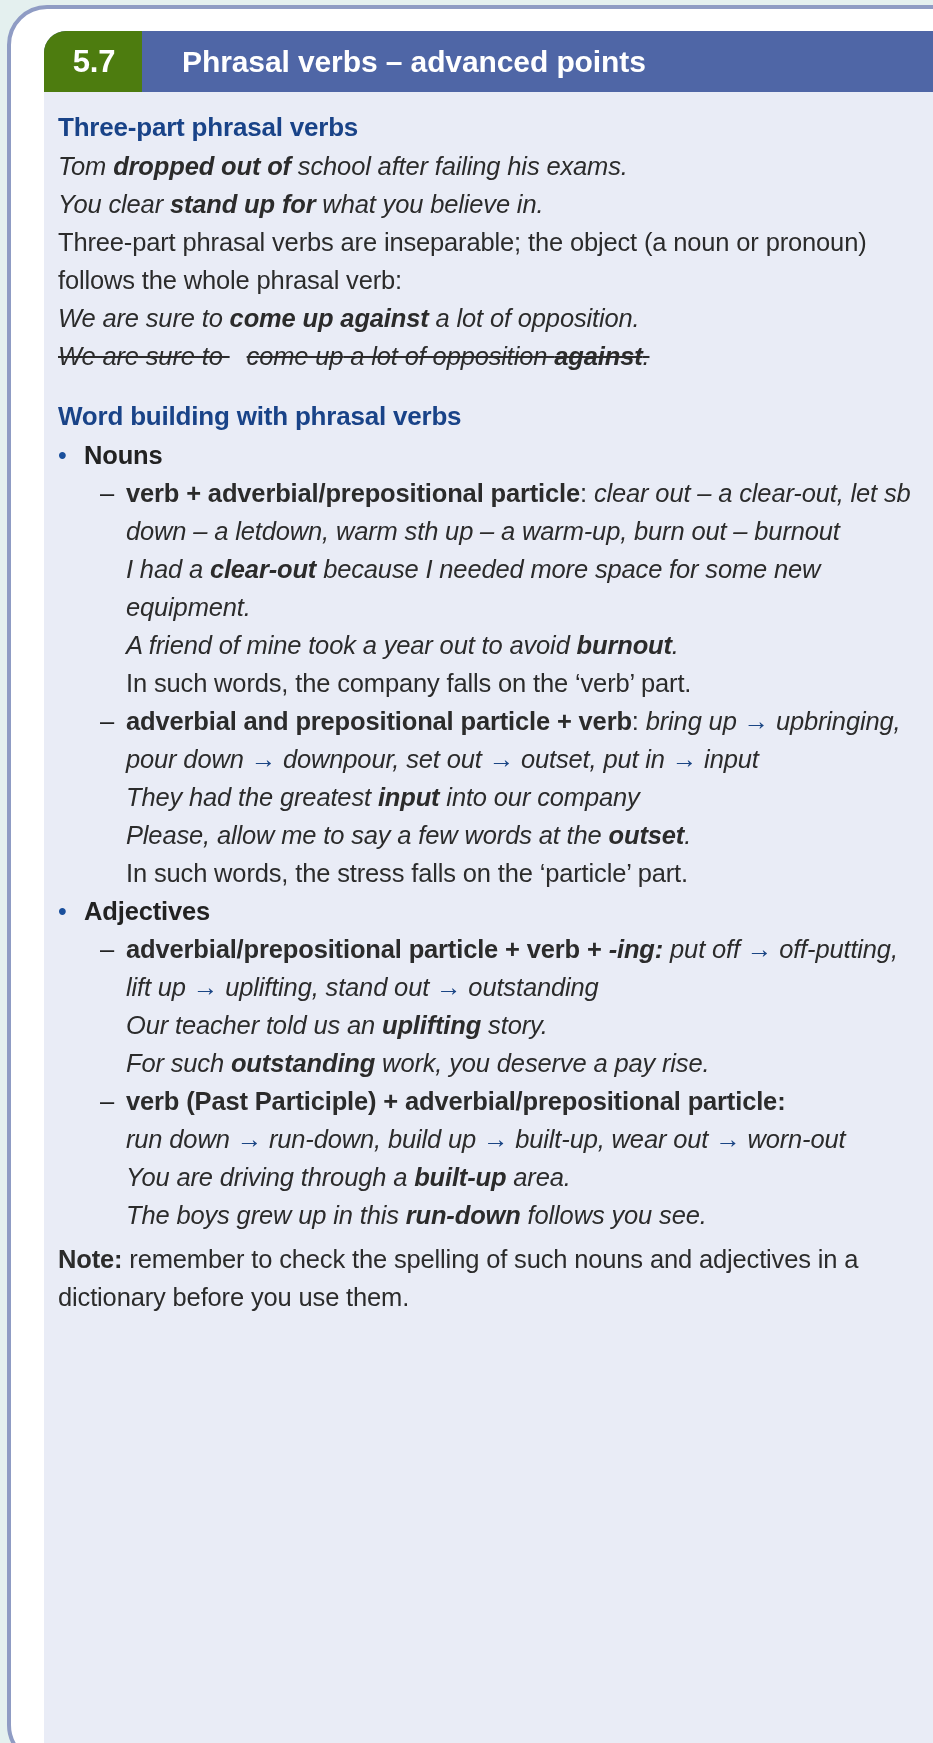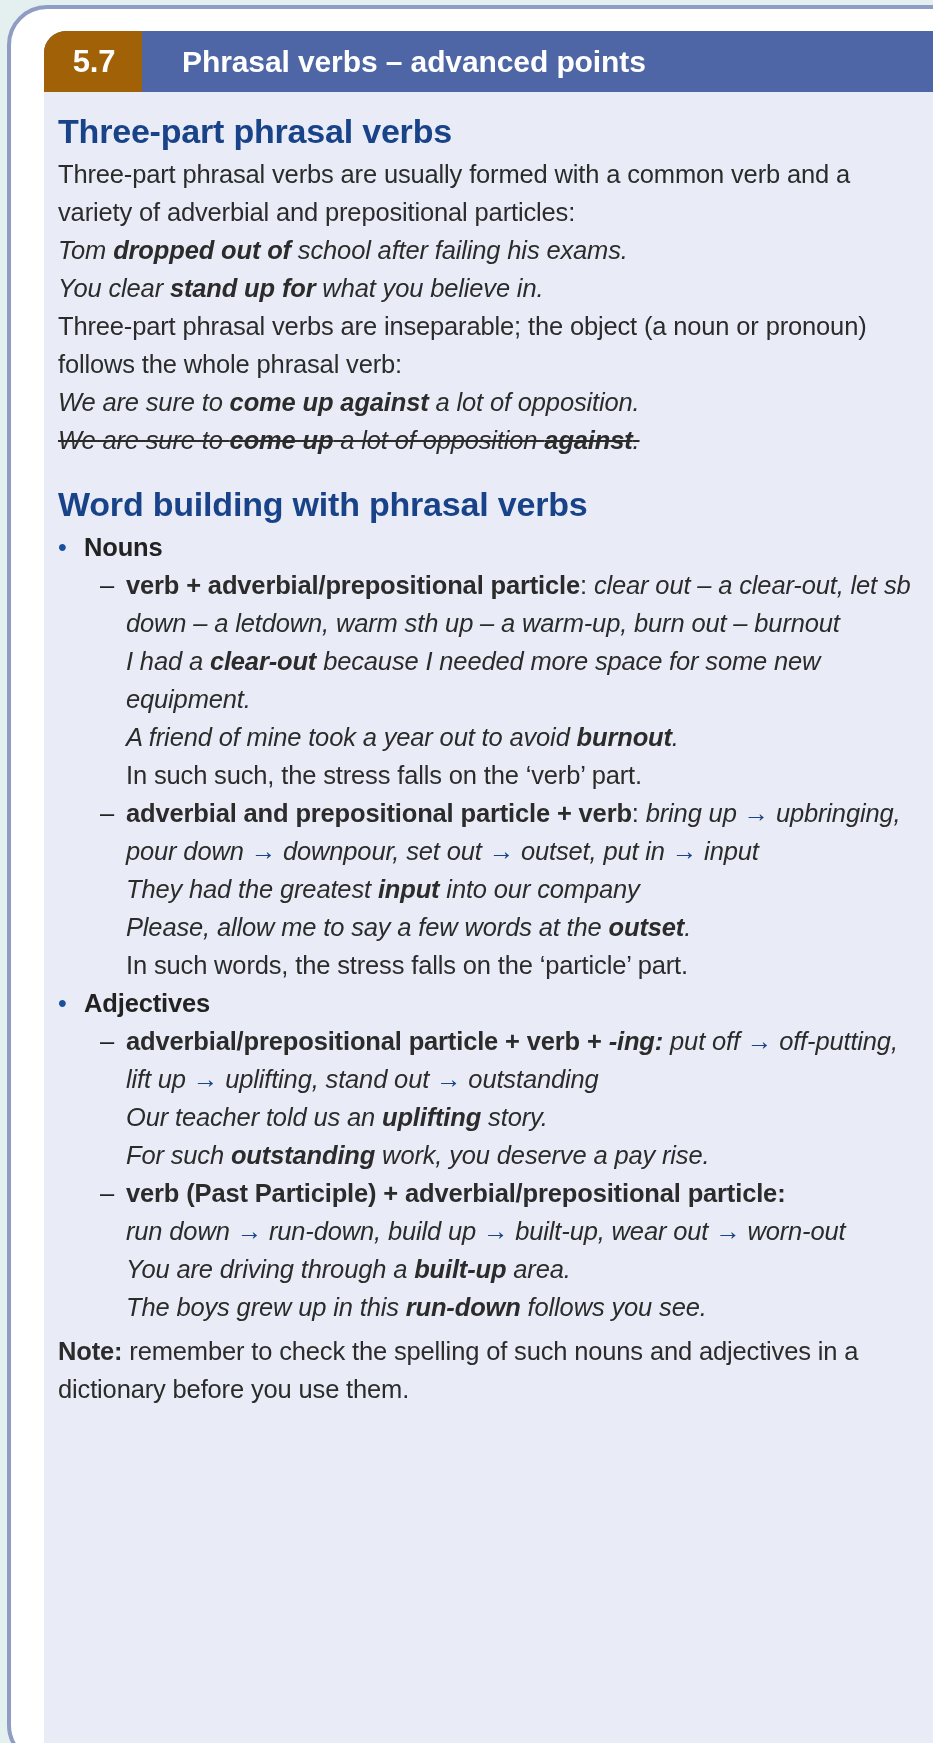--- a/index.html
+++ b/index.html
@@ -43,21 +43,21 @@
   
   #unit-header {
     display: flex;
     align-items: stretch;
     height: 61px;
     background: #4f66a6;
     border-top-left-radius: 22px;
     overflow: hidden;
   }
   #unit-number {
-    background: #a16207;
+    background: #4d7c0f;
     color: #ffffff;
     font-size: 31px;
     font-weight: bold;
     display: flex;
     align-items: center;
     justify-content: center;
     padding: 0 18px 0 20px;
     min-width: 98px;
     letter-spacing: -0.2px;
   }
@@ -73,21 +73,21 @@
 
   
   #unit-body {
     background: #e9ecf6;
     padding: 14px 22px 40px 14px;
     min-height: 1660px;
   }
 
   h3.sec-head {
     color: #194388;
-    font-size: 34px;
+    font-size: 26px;
     font-weight: bold;
     margin: 6px 0 4px 0;
     letter-spacing: -0.2px;
   }
   h3.sec-head.second { margin-top: 26px; }
 
   p.para {
     color: #2b2b2b;
     font-size: 25.5px;
     line-height: 38px;
@@ -180,42 +180,41 @@
     <div id="unit">
 
       <div id="unit-header">
         <div id="unit-number">5.7</div>
         <div id="unit-title">Phrasal verbs – advanced points</div>
       </div>
 
       <div id="unit-body">
         <div id="sections-host">
             <h3 class="sec-head">Three-part phrasal verbs</h3>
-            <p class="para"><span>Three-part phrasal verbs are usually formed with a common verb and a variety of adverbial and prepositional particles:</span></p>
             <p class="example"><span>Tom </span><span style="font-weight: bold;">dropped out of</span><span> school after failing his exams.</span></p>
             <p class="example"><span>You clear </span><span style="font-weight: bold;">stand up for</span><span> what you believe in.</span></p>
             <p class="para"><span>Three-part phrasal verbs are inseparable; the object (a noun or pronoun) follows the whole phrasal verb:</span></p>
             <p class="example"><span>We are sure to </span><span style="font-weight: bold;">come up against</span><span> a lot of opposition.</span></p>
-            <p class="example wrong"><span>We are sure to </span><span style="font-weight: bold;">come up</span><span> a lot of opposition </span><span style="font-weight: bold;">against</span><span>.</span></p>
+            <p class="example wrong"><span>We are sure to </span><span style="font-weight: normal; margin-left: 17px;">come up</span><span> a lot of opposition </span><span style="font-weight: bold;">against</span><span>.</span></p>
             <h3 class="sec-head second">Word building with phrasal verbs</h3>
             <ul class="bullets">
               <li class="bullet-item">
                 <div class="bullet-row">
                   <span class="bullet-dot">•</span>
                   <span class="bullet-label">Nouns</span>
                 </div>
                 <ul class="subitems">
                   <li class="sub-item">
                     <div class="sub-row">
                       <span class="sub-dash">–</span>
                       <div class="sub-content">
                         <p class="sub-def"><span style="font-weight: bold;">verb + adverbial/prepositional particle</span><span>: </span><span style="font-style: italic;">clear out – a clear-out, let sb down – a letdown, warm sth up – a warm-up, burn out – burnout</span></p>
                         <p class="sub-ex"><span>I had a </span><span style="font-weight: bold;">clear-out</span><span> because I needed more space for some new equipment.</span></p>
                         <p class="sub-ex"><span>A friend of mine took a year out to avoid </span><span style="font-weight: bold;">burnout</span><span>.</span></p>
-                        <p class="sub-note"><span>In such such, the stress falls on the ‘verb’ part.</span></p>
+                        <p class="sub-note"><span>In such words, the company falls on the ‘verb’ part.</span></p>
                       </div>
                     </div>
                   </li>
                   <li class="sub-item">
                     <div class="sub-row">
                       <span class="sub-dash">–</span>
                       <div class="sub-content">
                         <p class="sub-def"><span style="font-weight: bold;">adverbial and prepositional particle + verb</span><span>: </span><span style="font-style: italic;">bring up </span><span class="arrow">→</span><span style="font-style: italic;"> upbringing, pour down </span><span class="arrow">→</span><span style="font-style: italic;"> downpour, set out </span><span class="arrow">→</span><span style="font-style: italic;"> outset, put in </span><span class="arrow">→</span><span style="font-style: italic;"> input</span></p>
                         <p class="sub-ex"><span>They had the greatest </span><span style="font-weight: bold;">input</span><span> into our company</span></p>
                         <p class="sub-ex"><span>Please, allow me to say a few words at the </span><span style="font-weight: bold;">outset</span><span>.</span></p>

